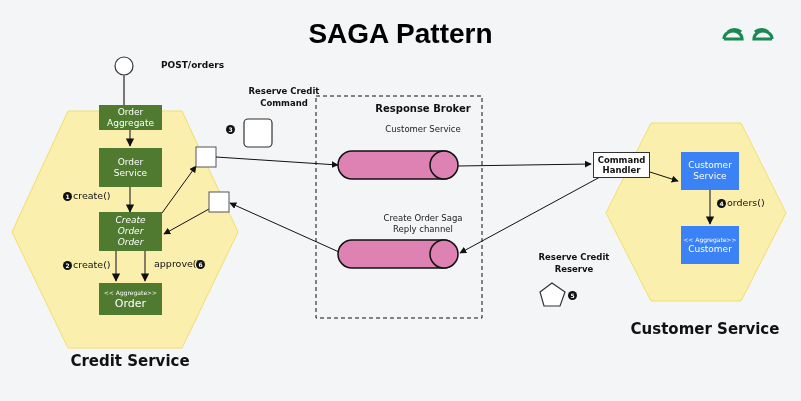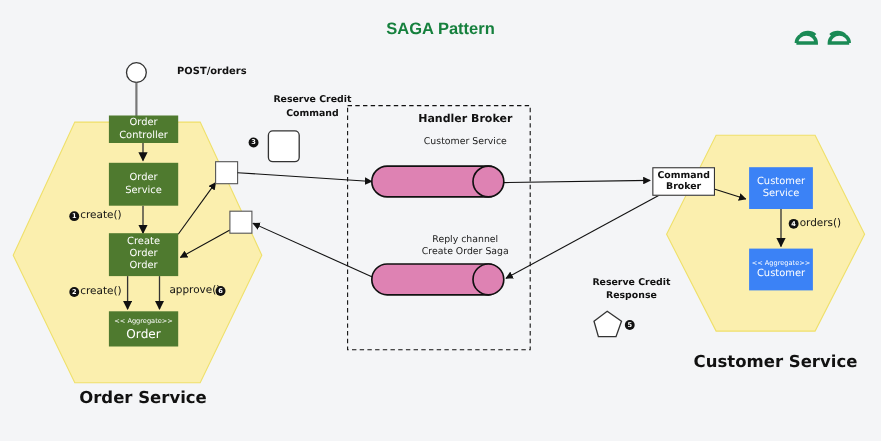--- a/index.html
+++ b/index.html
@@ -1,18 +1,18 @@
 <!DOCTYPE html>
 <html><head>
 <meta charset="utf-8">
 <style>
   html, body { margin: 0; padding: 0; }
   body { width: 801px; height: 401px; background: #f4f5f7; position: relative; overflow: hidden; font-family: "DejaVu Sans", sans-serif; }
   #diagram { position: absolute; left: 0; top: 0; width: 801px; height: 401px; }
-  .title { position: absolute; left: 0; width: 801px; top: 18px; text-align: center; font-family: "Liberation Sans", sans-serif; font-weight: bold; font-size: 15px; color: #15803d; }
+  .title { position: absolute; left: 0; width: 801px; top: 18px; text-align: center; font-family: "Liberation Sans", sans-serif; font-weight: bold; font-size: 28px; color: #000000; }
   .lbl { position: absolute; text-align: center; color: #111; font-family: "DejaVu Sans", sans-serif; padding-left: 24px; }
   .bold { font-weight: bold; }
   .box { position: absolute; display: flex; flex-direction: column; align-items: center; justify-content: center; text-align: left; color: #fff; font-size: 9px; line-height: 11px; }
   .green { background: #4f7a2f; }
   .orange { background: #3b82f6; }
   .stereo { font-size: 6px; line-height: 8px; }
   .big { font-size: 11px; line-height: 13px; }
   .small-text { font-size: 8.5px; color: #222; }
   .badge { position: absolute; width: 9px; height: 9px; border-radius: 50%; background: #111; color: #fff; font-size: 6px; line-height: 9px; text-align: center; font-weight: bold; }
   .method { position: absolute; font-size: 9.5px; color: #111; white-space: nowrap; }
@@ -82,69 +82,69 @@
     <path d="M768,32 A9,8 0 0 0 755,32"></path>
   </g>
 </svg>
 
 <div class="title">SAGA Pattern</div>
 
 <div class="lbl bold" style="left:137px; top:60px; font-size:9px;">POST/orders</div>
 
 <div class="box green" style="left:99px; top:105px; width:63px; height:25px;">
   <span>Order</span>
-  <span>Controller</span>
+  <span>Aggregate</span>
 </div>
 <div class="box green" style="left:99px; top:148px; width:63px; height:39px;">
   <span>Order</span>
   <span>Service</span>
 </div>
-<div class="box green" style="left:99px; top:212px; width:63px; height:39px;">
+<div class="box green" style="left:99px; top:212px; width:63px; height:39px;font-style:italic;">
   <span>Create</span>
   <span>Order</span>
   <span>Order</span>
 </div>
 <div class="box green" style="left:99px; top:283px; width:63px; height:32px;">
   <span class="stereo">&lt;&lt; Aggregate&gt;&gt;</span>
   <span class="big">Order</span>
 </div>
 
 <span class="badge" style="left:63px; top:192px;">1</span>
 <span class="method" style="left:73px; top:190px;">create()</span>
 <span class="badge" style="left:63px; top:261px;">2</span>
 <span class="method" style="left:73px; top:259px;">create()</span>
 <span class="method" style="left:154px; top:258px;">approve()</span>
 <span class="badge" style="left:196px; top:260px;">6</span>
 
-<div class="section-label" style="left:60px; top:352px; width:140px;">Order Service</div>
+<div class="section-label" style="left:60px; top:352px; width:140px;">Credit Service</div>
 
 <div class="lbl bold" style="left:210px; top:85px; width:100px; font-size:8.5px; line-height:12px;">
   <div>Reserve Credit</div>
   <div>Command</div>
 </div>
 <span class="badge" style="left:226px; top:125px;">3</span>
 
-<div class="lbl bold" style="left:316px; top:103px; width:166px; font-size:10px;">Handler Broker</div>
+<div class="lbl bold" style="left:316px; top:103px; width:166px; font-size:10px;">Response Broker</div>
 <div class="lbl small-text" style="left:316px; top:124px; width:166px; line-height:11px;">
   <div>Customer Service</div>
 </div>
 <div class="lbl small-text" style="left:316px; top:213px; width:166px; line-height:11px;">
+  <div>Create Order Saga</div>
   <div>Reply channel</div>
-  <div>Create Order Saga</div>
 </div>
 
 <div class="lbl bold" style="left:500px; top:251px; width:100px; font-size:8.5px; line-height:12px;">
   <div>Reserve Credit</div>
-  <div>Response</div>
+  <div>Reserve</div>
 </div>
 <span class="badge" style="left:568px; top:291px;">5</span>
 
 <div class="cmd-handler" style="left:593px; top:152px; width:55px; height:24px; flex-direction:column;">
   <span>Command</span>
-  <span>Broker</span>
+  <span>Handler</span>
 </div>
 <div class="box orange" style="left:681px; top:152px; width:58px; height:38px;">
   <span>Customer</span>
   <span>Service</span>
 </div>
 <div class="box orange" style="left:681px; top:226px; width:58px; height:38px;">
   <span class="stereo">&lt;&lt; Aggregate&gt;&gt;</span>
   <span>Customer</span>
 </div>
 <span class="badge" style="left:717px; top:199px;">4</span>

